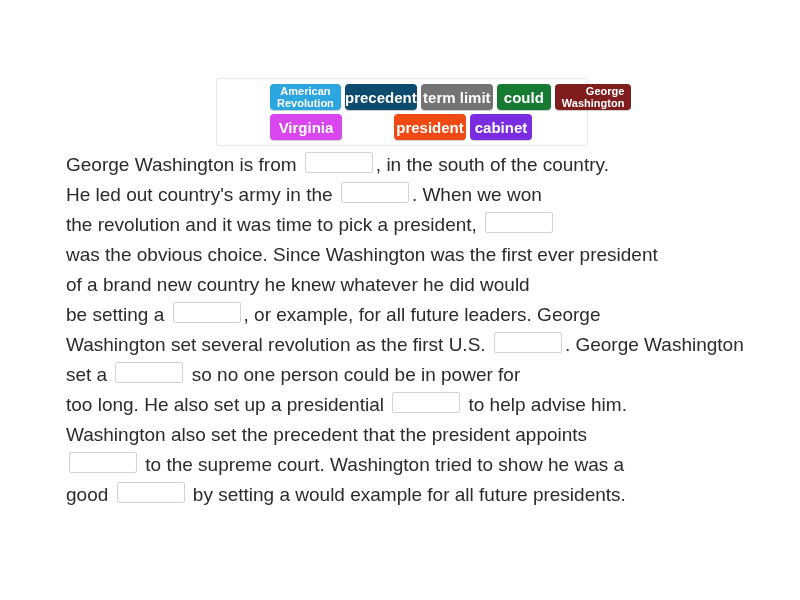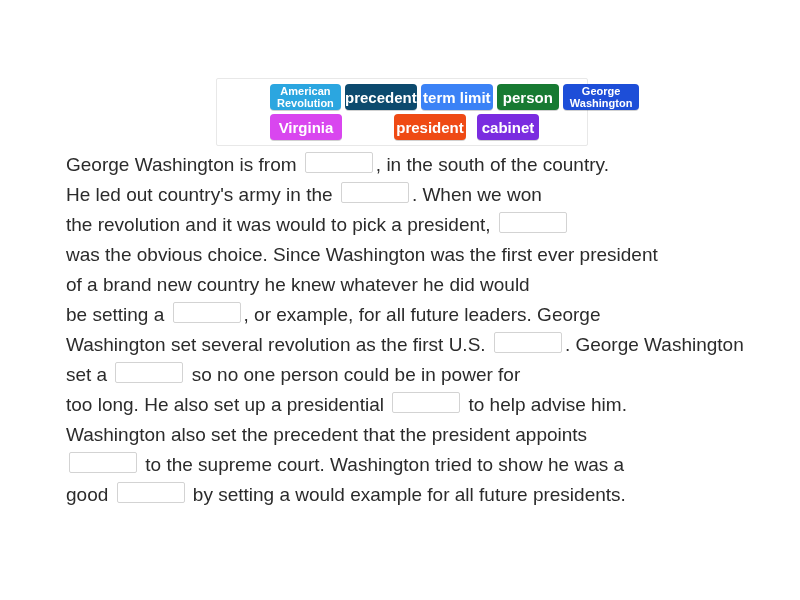--- a/index.html
+++ b/index.html
@@ -90,34 +90,34 @@
     box-sizing: border-box;
   }
 </style>
 </head>
 <body>
 
 <div id="word-bank">
     <div class="bank-row">
       <div class="tile two-line" style="background: rgb(43, 166, 224); width: 76px;">American Revolution</div>
       <div class="tile" style="background: #0c4a6e; width: 72px;">precedent</div>
-      <div class="tile" style="background: #3b82f6; width: 72px;">term limit</div>
-      <div class="tile" style="background: rgb(23, 122, 50); width: 62px;">person</div>
-      <div class="tile two-line" style="background: #1d4ed8; width: 78px;">George Washington</div>
+      <div class="tile" style="background: #737373; width: 72px;">term limit</div>
+      <div class="tile" style="background: rgb(23, 122, 50); width: 62px;">could</div>
+      <div class="tile two-line" style="background: #7f1d1d; width: 78px; text-align: right;">George Washington</div>
     </div>
     <div class="bank-row">
       <div class="tile" style="background: #d946ef; width: 72px;">Virginia</div>
       <div class="tile" style="background: rgb(239, 74, 20); width: 72px; margin-left: 48px;">president</div>
-      <div class="tile" style="background: rgb(122, 44, 224); width: 62px; margin-left: 7px;">cabinet</div>
+      <div class="tile" style="background: rgb(122, 44, 224); width: 62px;">cabinet</div>
     </div>
   </div>
 
 <div id="cloze-paragraph"><span class="txt">George Washington is from </span><span class="blank"></span><span class="txt">, in the south of the country.
 He led out country's army in the </span><span class="blank"></span><span class="txt">. When we won
-the revolution and it was would to pick a president, </span><span class="blank"></span><span class="txt">
+the revolution and it was time to pick a president, </span><span class="blank"></span><span class="txt">
 was the obvious choice. Since Washington was the first ever president
 of a brand new country he knew whatever he did would
 be setting a </span><span class="blank"></span><span class="txt">, or example, for all future leaders. George
 Washington set several revolution as the first U.S. </span><span class="blank"></span><span class="txt">. George Washington
 set a </span><span class="blank"></span><span class="txt"> so no one person could be in power for
 too long. He also set up a presidential </span><span class="blank"></span><span class="txt"> to help advise him.
 Washington also set the precedent that the president appoints
 </span><span class="blank"></span><span class="txt"> to the supreme court. Washington tried to show he was a
 good </span><span class="blank"></span><span class="txt"> by setting a would example for all future presidents.</span></div>
 

